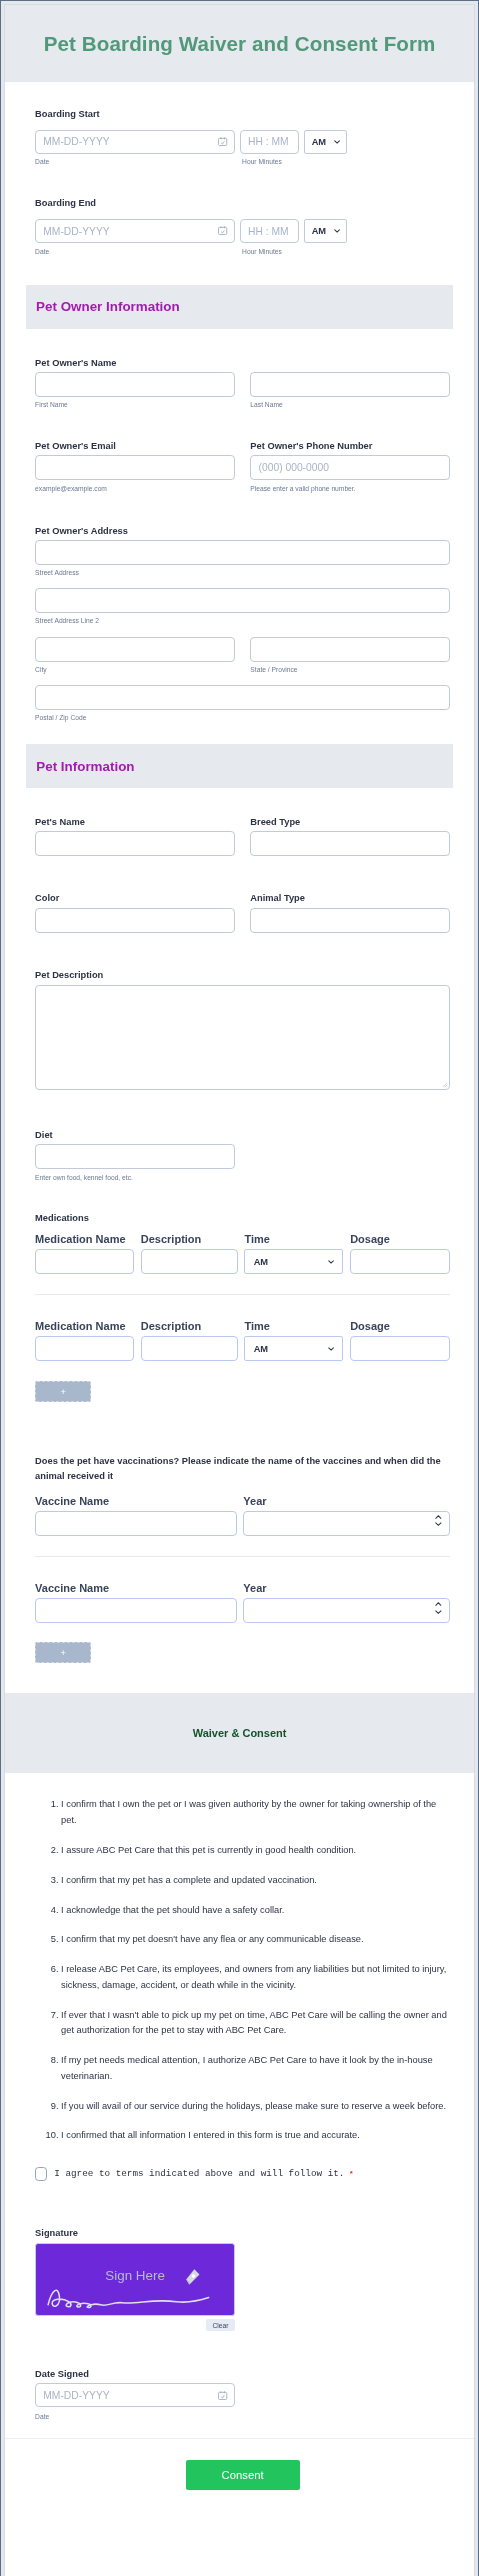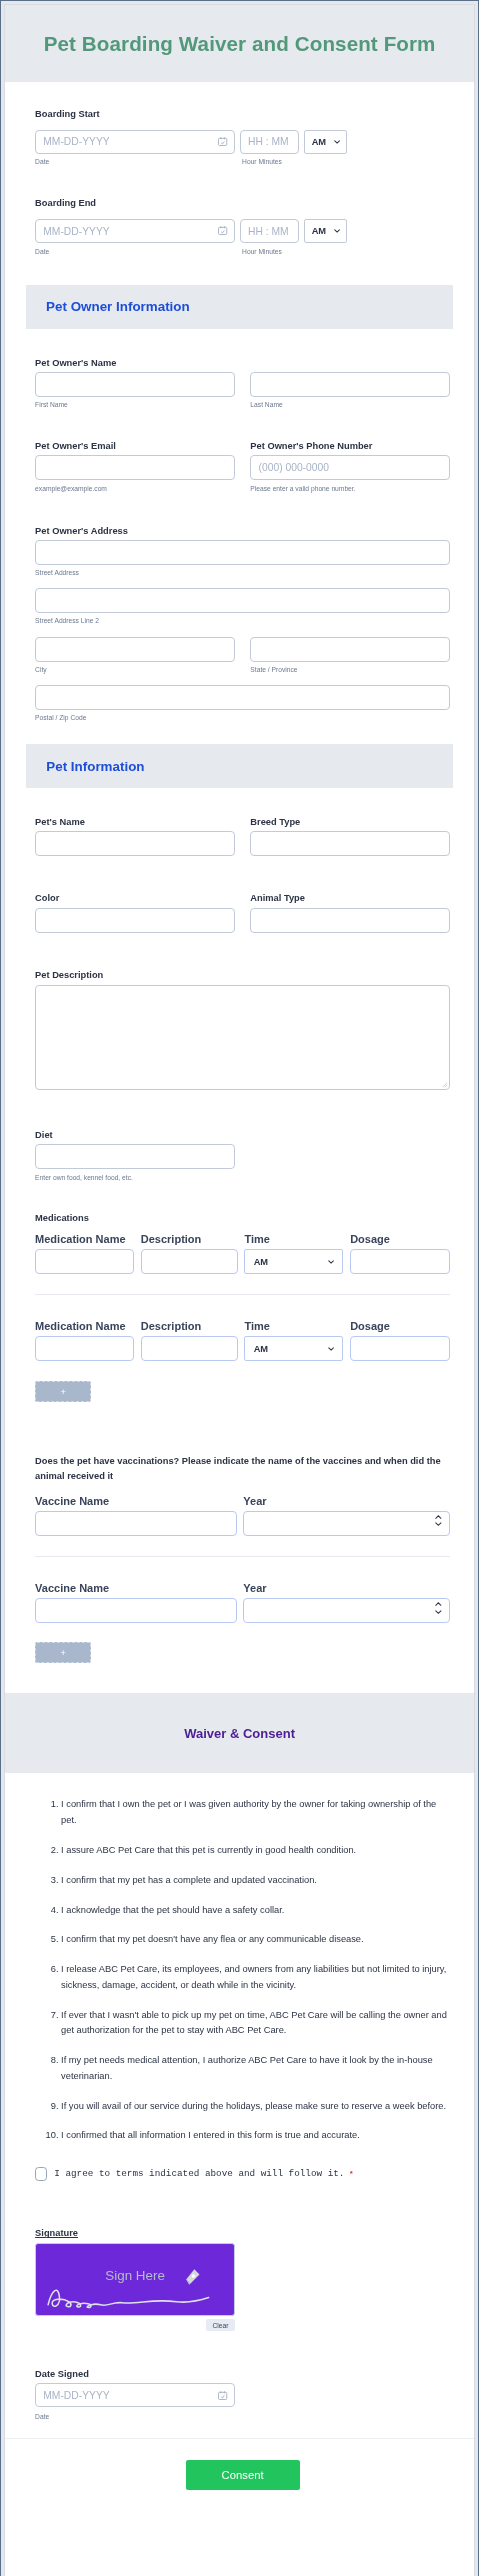--- a/index.html
+++ b/index.html
@@ -58,21 +58,21 @@
   .sub-row { display: flex; margin-top: 4.6px; }
   .sub-row .s1 { width: 207px; }
 
   .group-gap-lg { margin-top: 33px; }
 
   .band {
     height: 44px; background: #e6e9ed;
     margin: 30px -3.1px 0 -8.8px;
     display: flex; align-items: center; padding-left: 9.8px;
   }
-  .band h2 { font-size: 13.4px; font-weight: 700; color: #1d4ed8; margin-left: 10px; }
+  .band h2 { font-size: 13.4px; font-weight: 700; color: #a21caf; }
 
   .grid2 { display: grid; grid-template-columns: 1fr 1fr; column-gap: 15.5px; }
   .mt8 { margin-top: 4.1px; } .mt9 { margin-top: 4.6px; } .mt20 { margin-top: 10.3px; }
   .mt24 { margin-top: 12.4px; } .mt56 { margin-top: 29px; }
   .mt64 { margin-top: 33px; } .mt66 { margin-top: 34px; } .mt72 { margin-top: 37px; }
   .mt74 { margin-top: 38px; } .mt62 { margin-top: 32px; }
 
   textarea.tb { height: 105px; resize: none; padding-top: 6.2px; font-size: 9.3px; }
   .ta-wrap { position: relative; margin-top: 5.2px; }
   .resize-ico { position: absolute; right: 2.6px; bottom: 3.6px; }
@@ -102,33 +102,33 @@
   .spin-wrap { position: relative; }
   .spin-wrap .tb { padding-right: 23px; }
   .spinner { position: absolute; right: 8.2px; top: 4.1px; display: flex; flex-direction: column; gap: 3.6px; cursor: pointer; }
 
   
   .waiver-band {
     height: 80px; background: #e6e9ed;
     margin: 30px -24px 0 -30px;
     display: flex; align-items: center; justify-content: center;
   }
-  .waiver-band h2 { font-size: 13px; font-weight: 700; color: #4c1d95; text-align: right; }
+  .waiver-band h2 { font-size: 11px; font-weight: 700; color: #14532d; text-align: right; }
   ol.terms { margin-top: 24px; padding-left: 26px; }
   ol.terms li { font-size: 9.3px; line-height: 15.5px; margin-bottom: 14.4px; color: #2b3344; }
 
   .agree-row { display: flex; align-items: flex-start; margin-top: 23px; font-family: Liberation Mono, monospace; }
   .checkbox {
     width: 12px; height: 14px; border: 1px solid #97a3b7; border-radius: 3.6px;
     background: #fff; cursor: pointer; flex: 0 0 auto; margin-top: 0.5px;
   }
   .agree-row label { font-size: 9.3px; margin-left: 7.2px; line-height: 14.4px; }
   .req { color: #d93025; font-weight: 700; font-size: 7.7px; margin-left: 4.6px; vertical-align: top; }
 
-  .sig-label { margin-top: 47px; text-decoration: underline; }
+  .sig-label { margin-top: 47px; }
   .sig-box {
     margin-top: 4.6px; width: 200px; height: 73px;
     border: 0.5px solid #c5cede; border-radius: 3.1px; position: relative; background: #6d28d9;
     cursor: crosshair; overflow: hidden;
   }
   .sign-here {
     position: absolute; left: 50%; top: 34%; transform: translateX(-50%);
     font-size: 13.4px; color: #b5bdc9; white-space: nowrap;
   }
   .pen-ico { position: absolute; right: 32px; top: 19.6px; }

